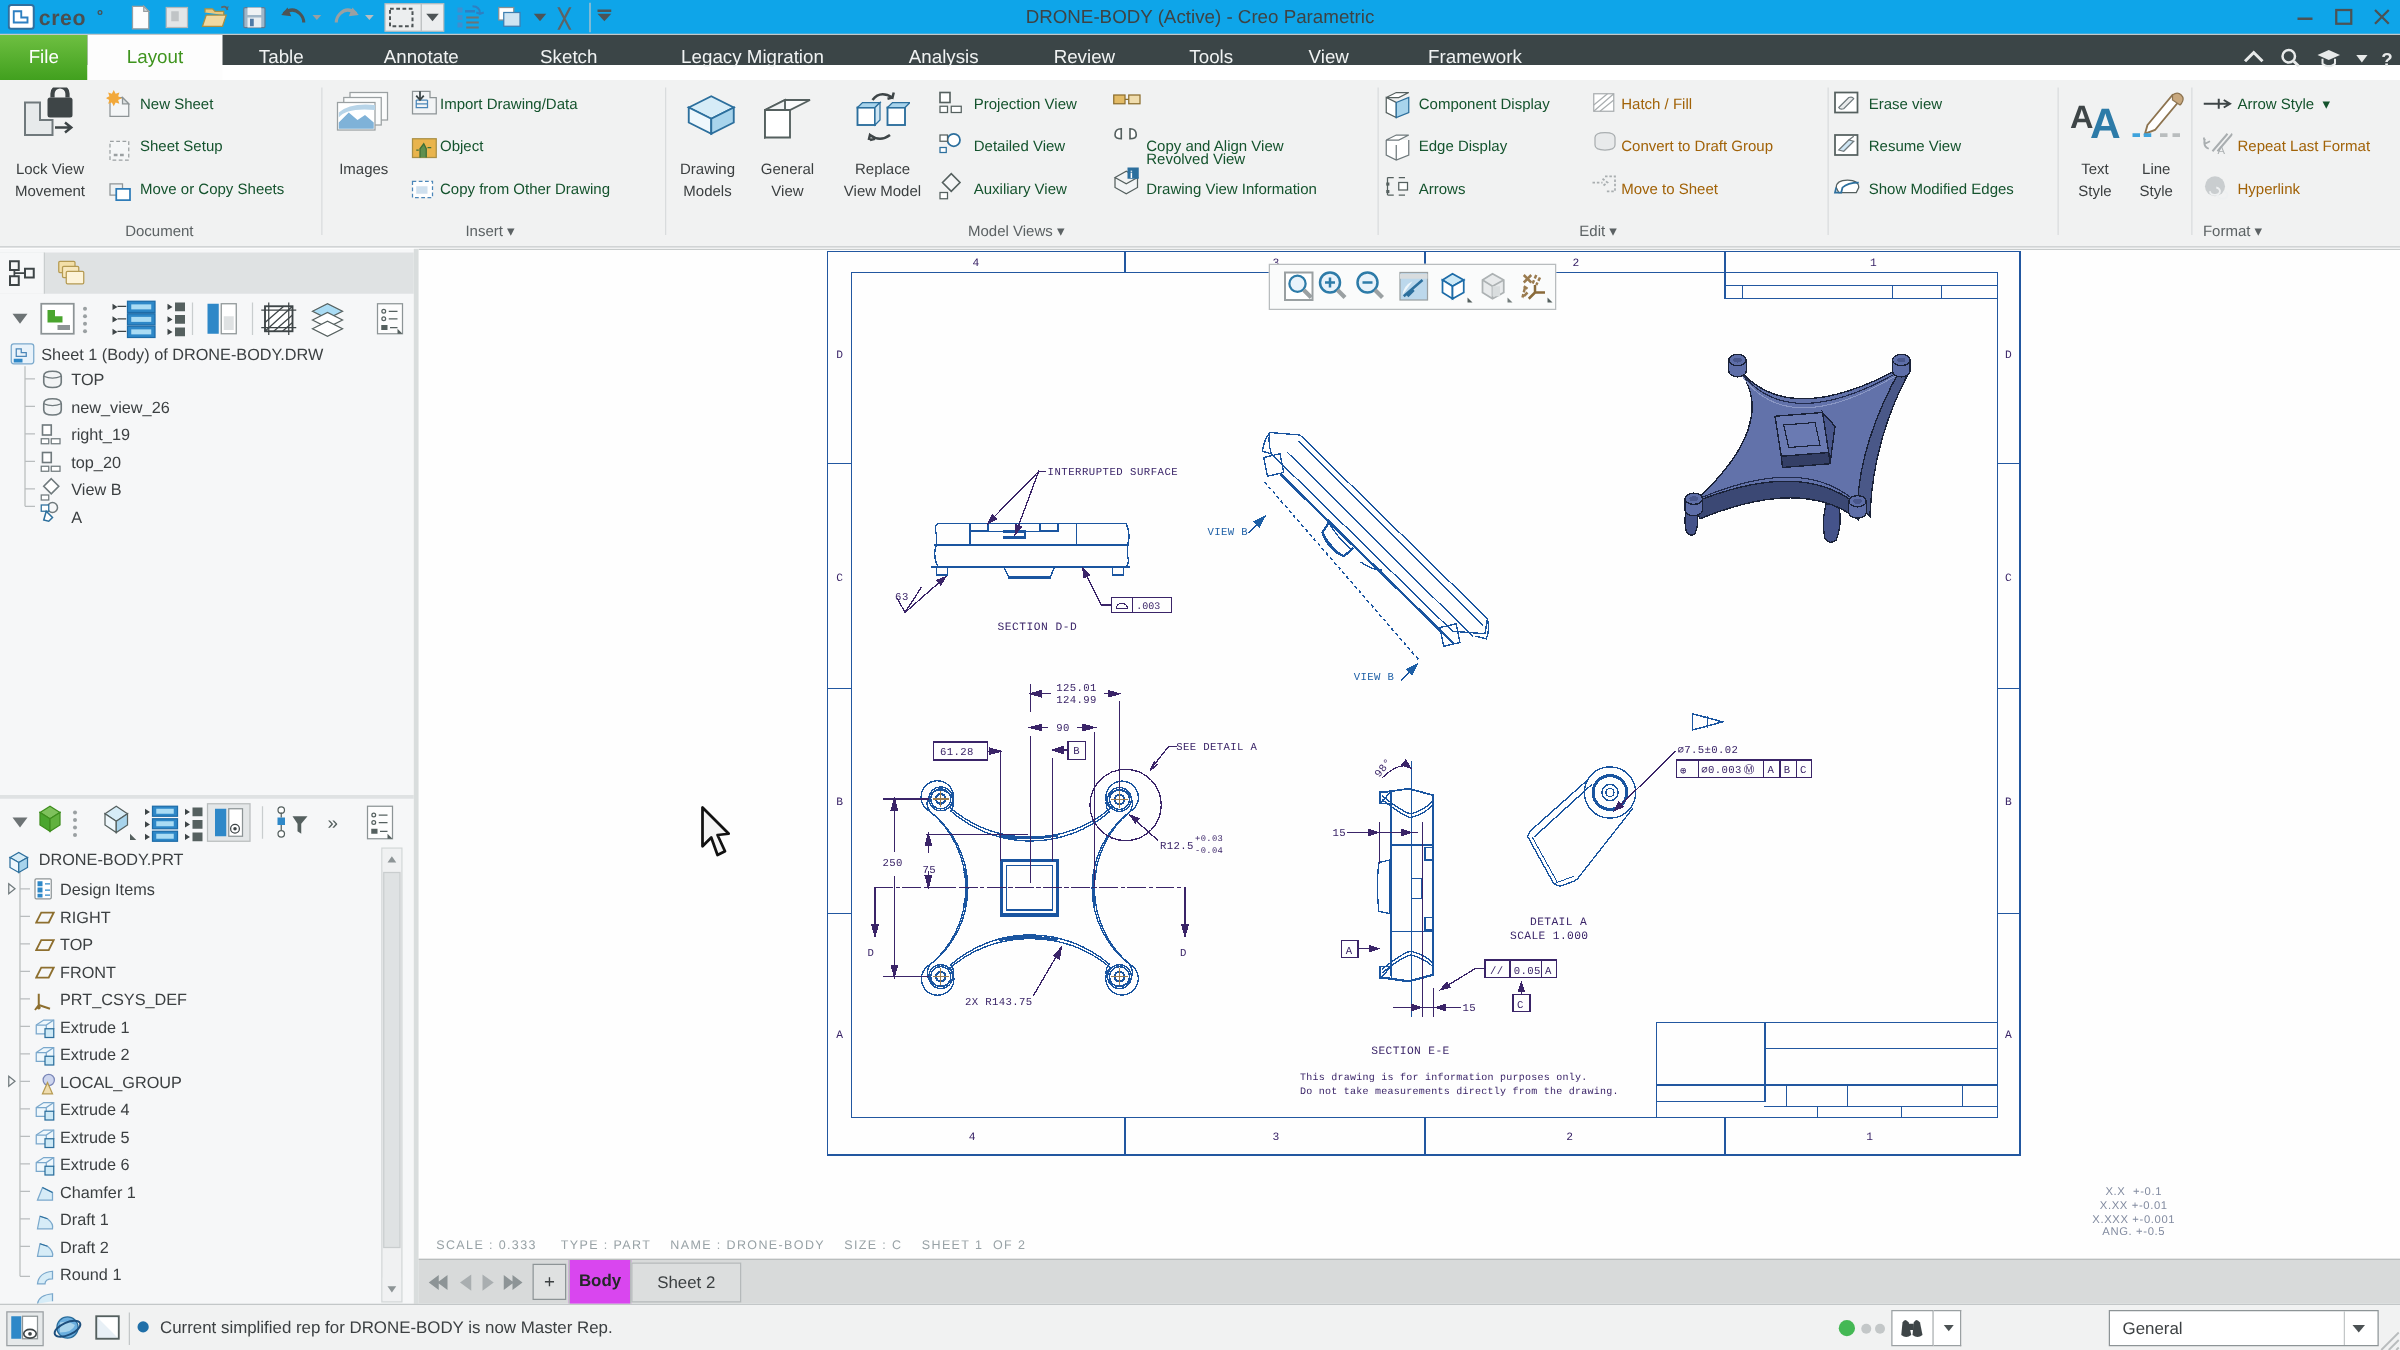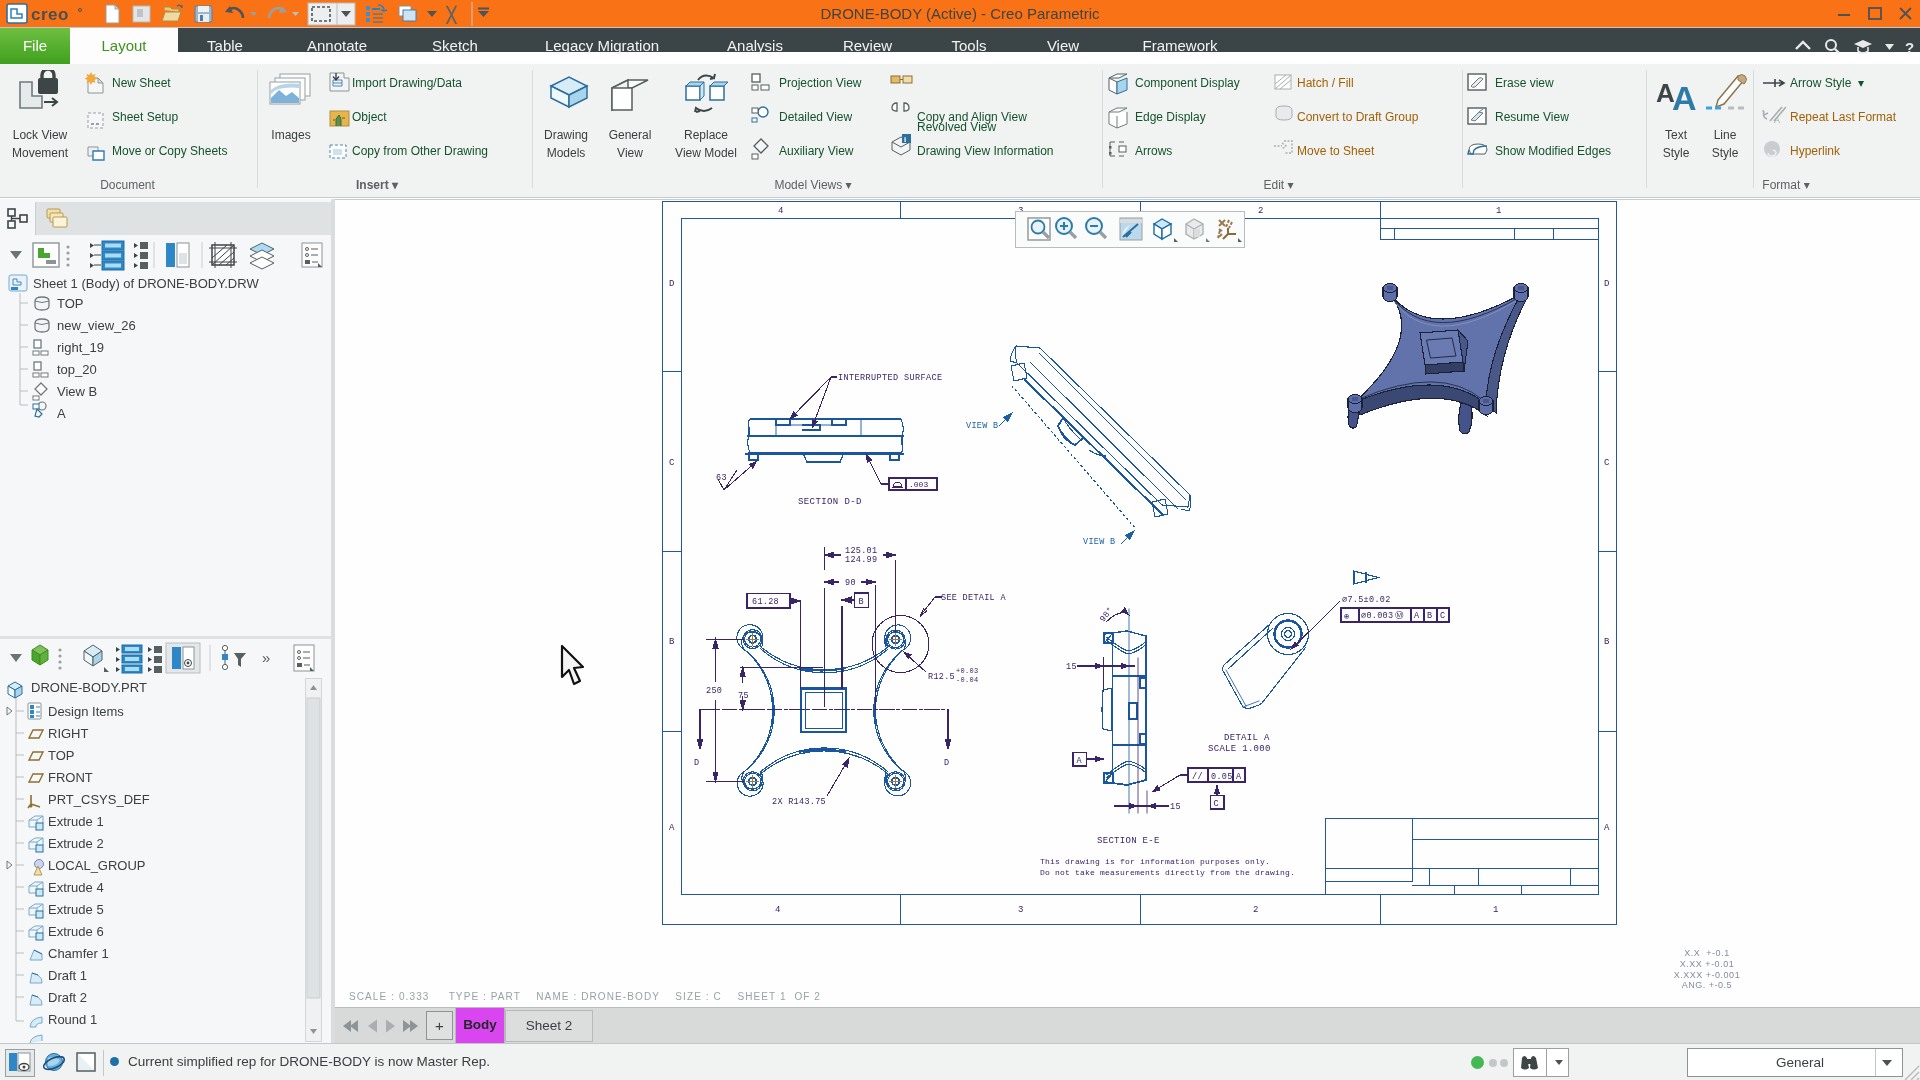--- a/index.html
+++ b/index.html
@@ -1,26 +1,26 @@
 <!DOCTYPE html>
 <html><head>
 <meta charset="utf-8">
 <style>
 * { margin:0; padding:0; box-sizing:border-box; }
 html,body { width:1920px; height:1080px; overflow:hidden; font-family:"Liberation Sans", sans-serif; background:#fff; }
 .abs { position:absolute; }
-#titlebar { position:absolute; left:0; top:0; width:1920px; height:28px; background:#f97316; border-bottom:1px solid #c3c7c8; }
+#titlebar { position:absolute; left:0; top:0; width:1920px; height:28px; background:#0ea5e9; border-bottom:1px solid #c3c7c8; }
 #tabbar { position:absolute; left:0; top:28px; width:1920px; height:24px; background:#3b4547; }
 #ribbon { position:absolute; left:0; top:0px; width:1920px; height:198px; background:transparent; }
 #ribbonbg { position:absolute; left:0; top:64px; width:1920px; height:134px; background:#f1f2f2; border-bottom:1px solid #c6cacb; }
 #leftpanel { position:absolute; left:0; top:199px; width:331px; height:845px; background:#f6f7f8; }
 #paneldiv { position:absolute; left:331px; top:199px; width:4px; height:845px; background:#d9dddd; }
 #canvas { position:absolute; left:335px; top:199px; width:1585px; height:808px; background:#fefefe; border-top:1px solid #c8cccc; }
 #sheetbar { position:absolute; left:335px; top:1007px; width:1585px; height:36px; background:#d8dada; border-top:1px solid #b9bdbd; }
-#statusbar { position:absolute; left:0; top:1043px; width:1920px; height:37px; background:#f1f2f2; border-top:1px solid #c3c7c8;text-align:center; }
+#statusbar { position:absolute; left:0; top:1043px; width:1920px; height:37px; background:#f1f2f2; border-top:1px solid #c3c7c8; }
 .tabtxt { position:absolute; top:0; height:36px; line-height:36px; color:#f1f3f3; font-size:15px; text-align:center; }
 .ribgroup-label { position:absolute; top:178px; font-size:12px; color:#5c6264; text-align:center; }
 .ribsep { position:absolute; top:70px; width:1px; height:118px; background:#d9dcdd; }
 .rsmall { position:absolute; font-size:12px; color:#14532d; white-space:nowrap; }
 .rsmall.dis { color:#a16207; }
 .rbig-label { position:absolute; font-size:12px; color:#3b3f40; text-align:center; line-height:18px; }
 </style>
 </head>
 <body>
 
@@ -153,21 +153,21 @@
     <path d="M8 2 v7 m-3 -3.5 l3 3.5 l3 -3.5" stroke="#3a4547" fill="none" stroke-width="1.4"></path>
     <rect x="2" y="40" width="19" height="15" fill="#e9b44c" stroke="#a98f44"></rect>
     <path d="M8 55 v-7 l3 -4 l2 4 v7" fill="#5f8f4e" stroke="#3e6e35"></path>
     <path d="M5 49 h2 m7 -2 h3" stroke="#3e6e35"></path>
     <path d="M2 74 h16 v13 h-16 z" fill="#fff" stroke="#4b86b8" stroke-dasharray="3 2"></path>
     <rect x="5" y="78" width="9" height="6" fill="#cfe0ee"></rect>
   </svg>
   <div class="rsmall" style="left:352px;top:76px;">Import Drawing/Data</div>
   <div class="rsmall" style="left:352px;top:110px;">Object</div>
   <div class="rsmall" style="left:352px;top:144px;">Copy from Other Drawing</div>
-  <div class="ribgroup-label" style="left:312px;width:130px;font-weight:bold;">Insert ▾</div>
+  <div class="ribgroup-label" style="left:327px;width:130px;">Insert ▾</div>
   <div class="ribsep" style="left:532px;"></div>
 
   <svg class="abs" style="left:543px;top:72px" width="52" height="44" viewBox="0 0 52 44">
     <path d="M8 14 l18 -9 l18 9 l-18 9 z" fill="#d6ecf7" stroke="#2c6f9d" stroke-width="1.5"></path>
     <path d="M8 14 v12 l18 9 v-12 z" fill="#eef7fc" stroke="#2c6f9d" stroke-width="1.5"></path>
     <path d="M44 14 v12 l-18 9 v-12 z" fill="#a8d4ec" stroke="#2c6f9d" stroke-width="1.5"></path>
   </svg>
   <div class="rbig-label" style="left:537px;top:126px;width:58px;">Drawing<br>Models</div>
   <svg class="abs" style="left:606px;top:76px" width="48" height="38" viewBox="0 0 48 38">
     <path d="M6 12 l16 -8 l20 0 l-16 8 z" fill="#fbfcfc" stroke="#55605f" stroke-width="1.5"></path>

